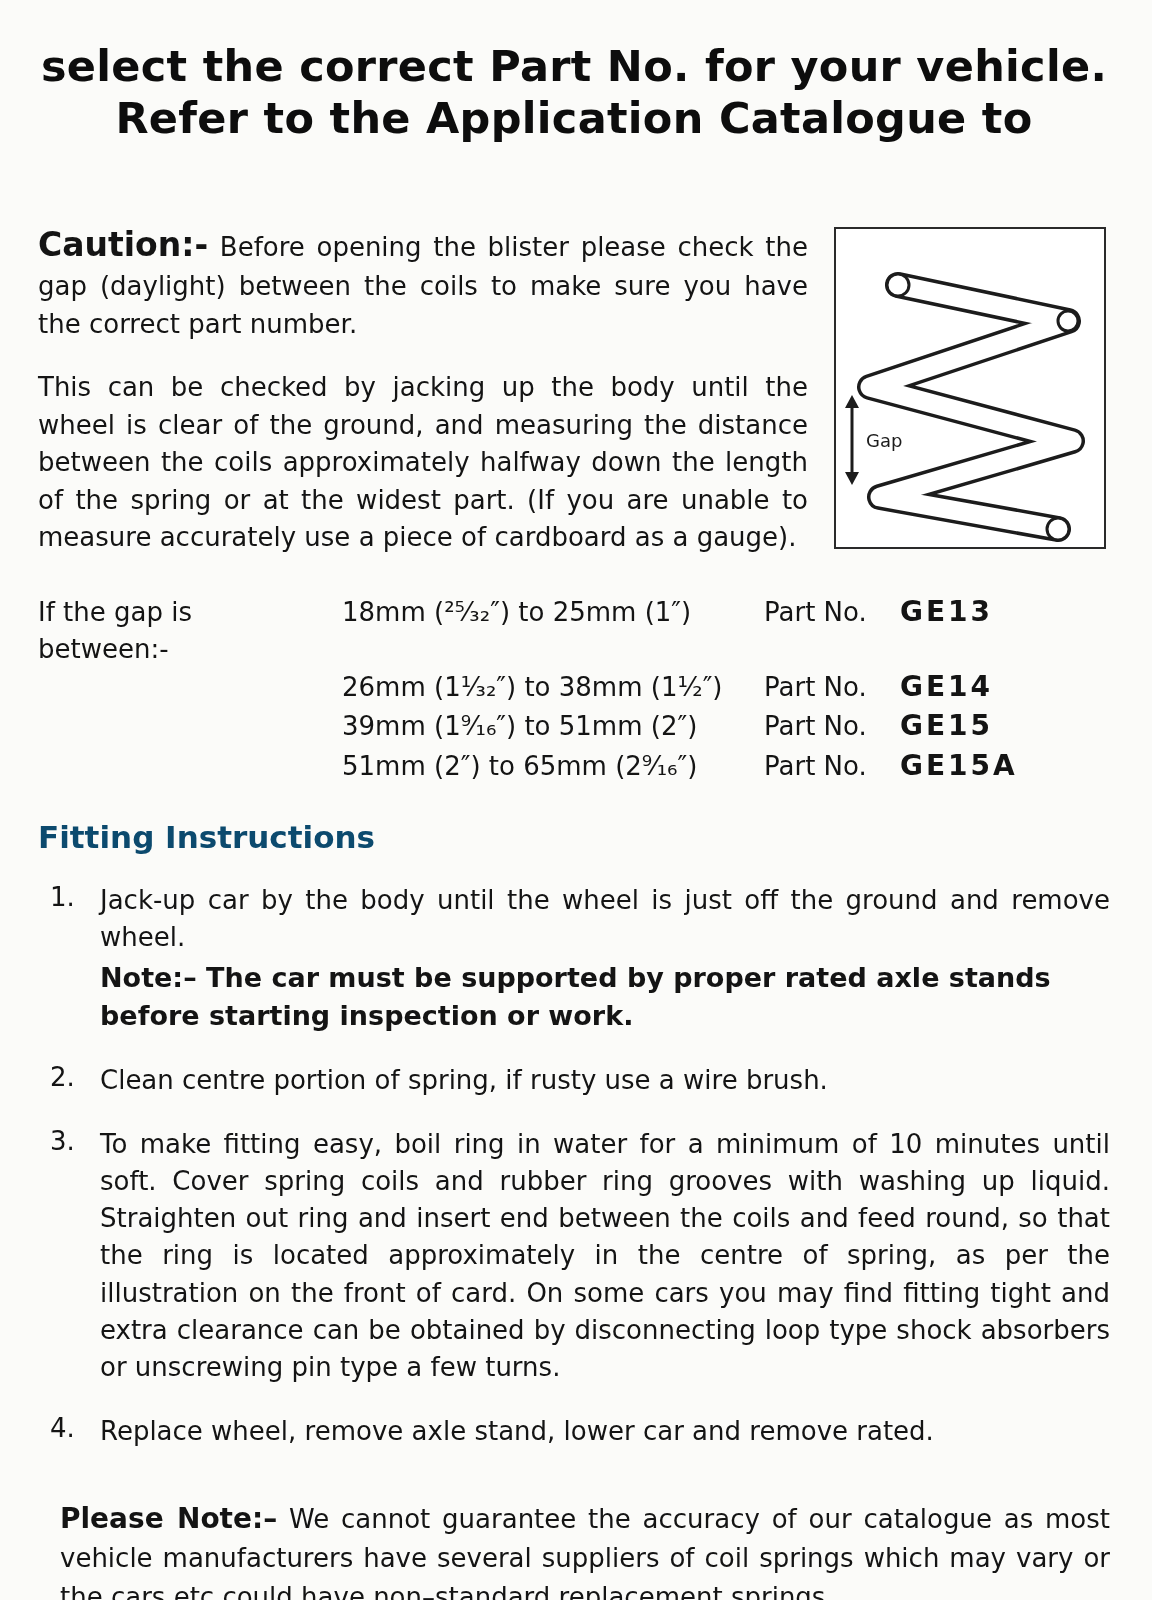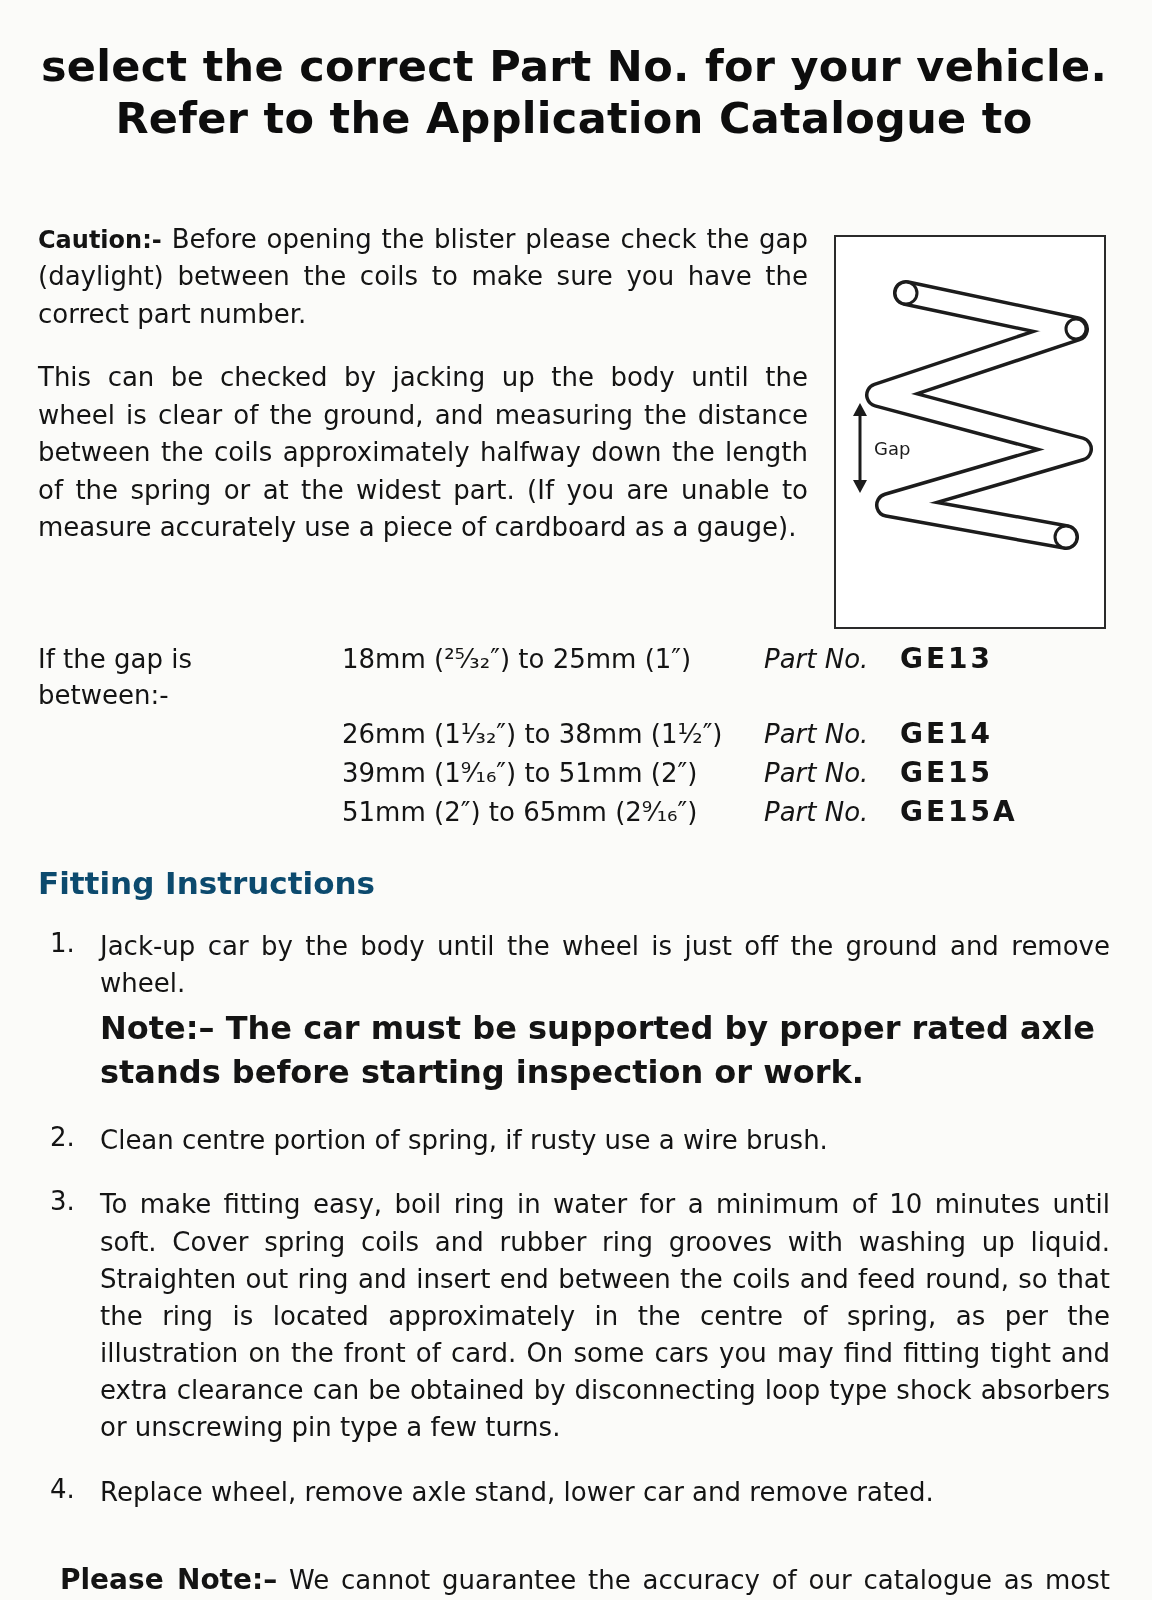--- a/index.html
+++ b/index.html
@@ -20,45 +20,44 @@
     line-height:1.22;
     margin-top:10px;
     letter-spacing:0.3px;
     color:#0d0d0d;
   }
   .tline { display:block; }
 
   .top-section { display:flex; margin-top:76px; gap:26px; }
   .text-col { width:770px; font-size:26px; }
   .para { text-align:justify; line-height:1.44; margin-bottom:26px; }
-  .bold-lead { font-weight:bold; font-size:24px; }
+  .bold-lead { font-weight:bold; font-size:33px; }
 
   .spring-box {
-    width:272px; height:394px;
+    width:272px; height:322px;
     border:2px solid #2a2a2a;
     background:#ffffff;
-    margin-top:14px;
+    margin-top:6px;
     flex:none;
-    padding-left:8px;
   }
   .spring-box svg { display:block; }
 
   .gap-table { margin-top:10px; font-size:26px; }
   .gap-row { display:flex; line-height:1.4; align-items:baseline;gap:12px; }
   .gt-intro { width:292px; flex:none; }
   .gt-range { width:410px; flex:none; }
-  .gt-plabel { width:124px; flex:none;font-style:italic; }
+  .gt-plabel { width:124px; flex:none; }
   .gt-pno { font-weight:bold; font-size:28px; letter-spacing:3px; }
 
   .fitting-heading { font-size:31px; font-weight:bold; margin-top:34px; color:#0c4a6e; }
 
   .item { display:flex; margin-top:27px; font-size:26px; }
   .item-num { width:62px; flex:none; padding-left:12px; }
   .item-body { flex:1; text-align:justify; line-height:1.43; }
-  .item-note { font-weight:bold; font-size:32px; margin-top:3px; text-align:left; line-height:1.4; }
+  .item-note { font-weight:bold; font-size:27px; margin-top:3px; text-align:left; line-height:1.4; }
 
   .please-note { margin-top:48px; padding-left:22px; font-size:26px; text-align:justify; line-height:1.47; }
   .pn-label { font-weight:bold; font-size:28px; }
 </style>
 </head>
 <body>
 
 <div class="page">
 
   <h1 class="title">

